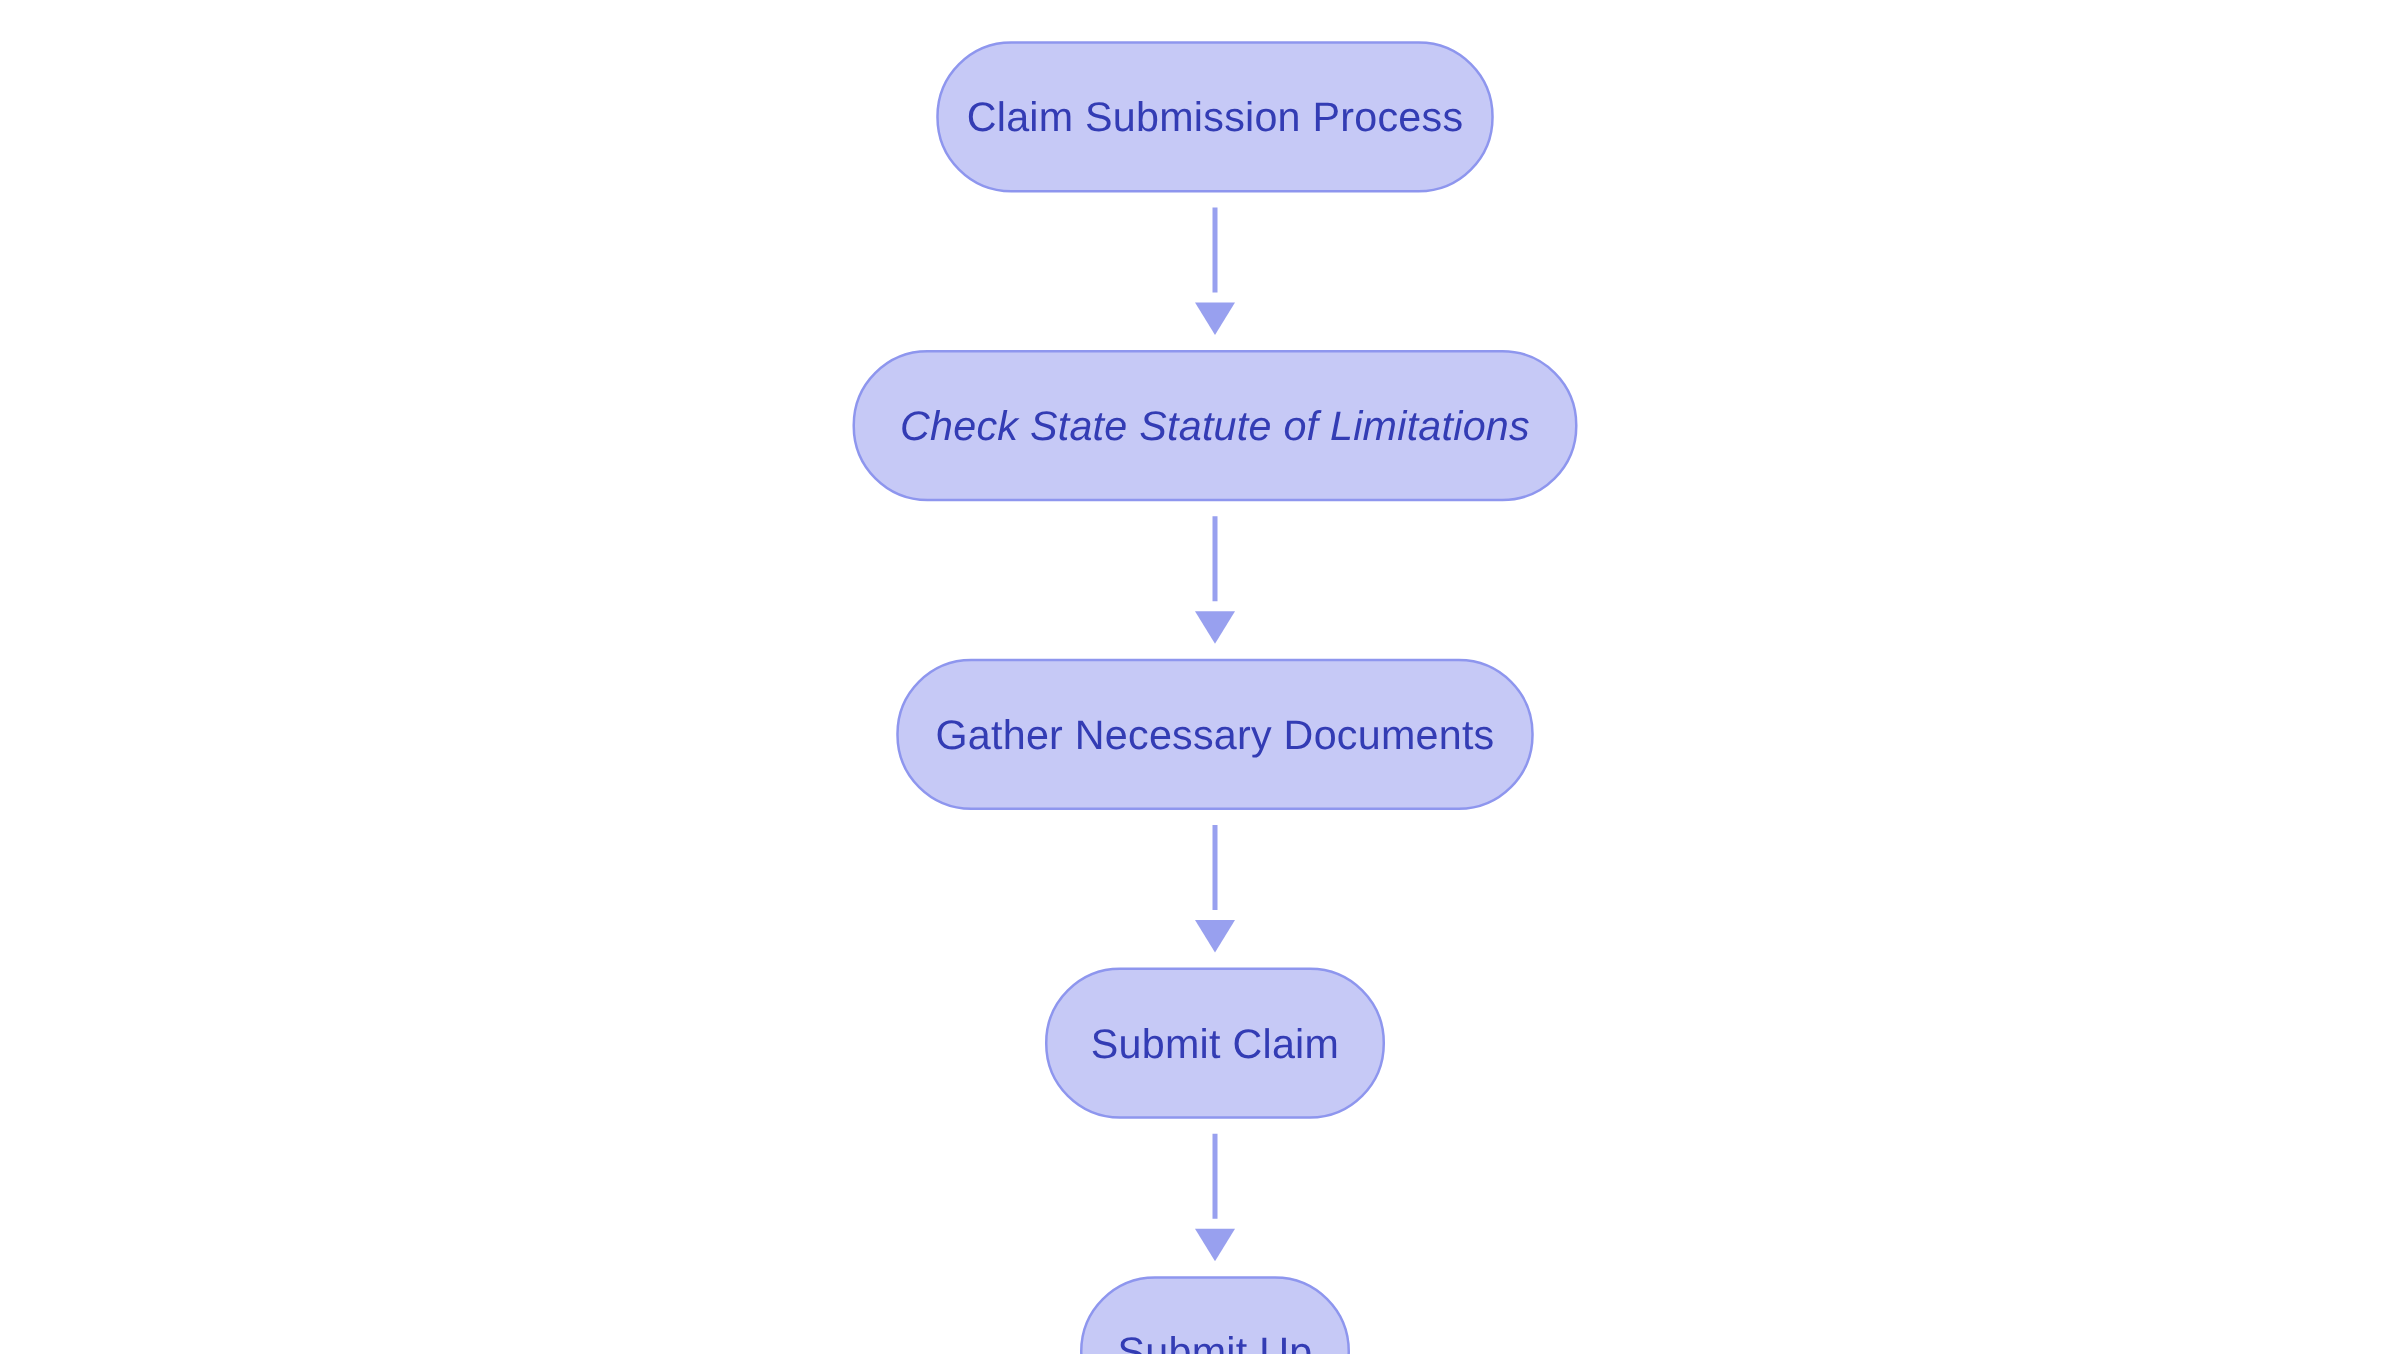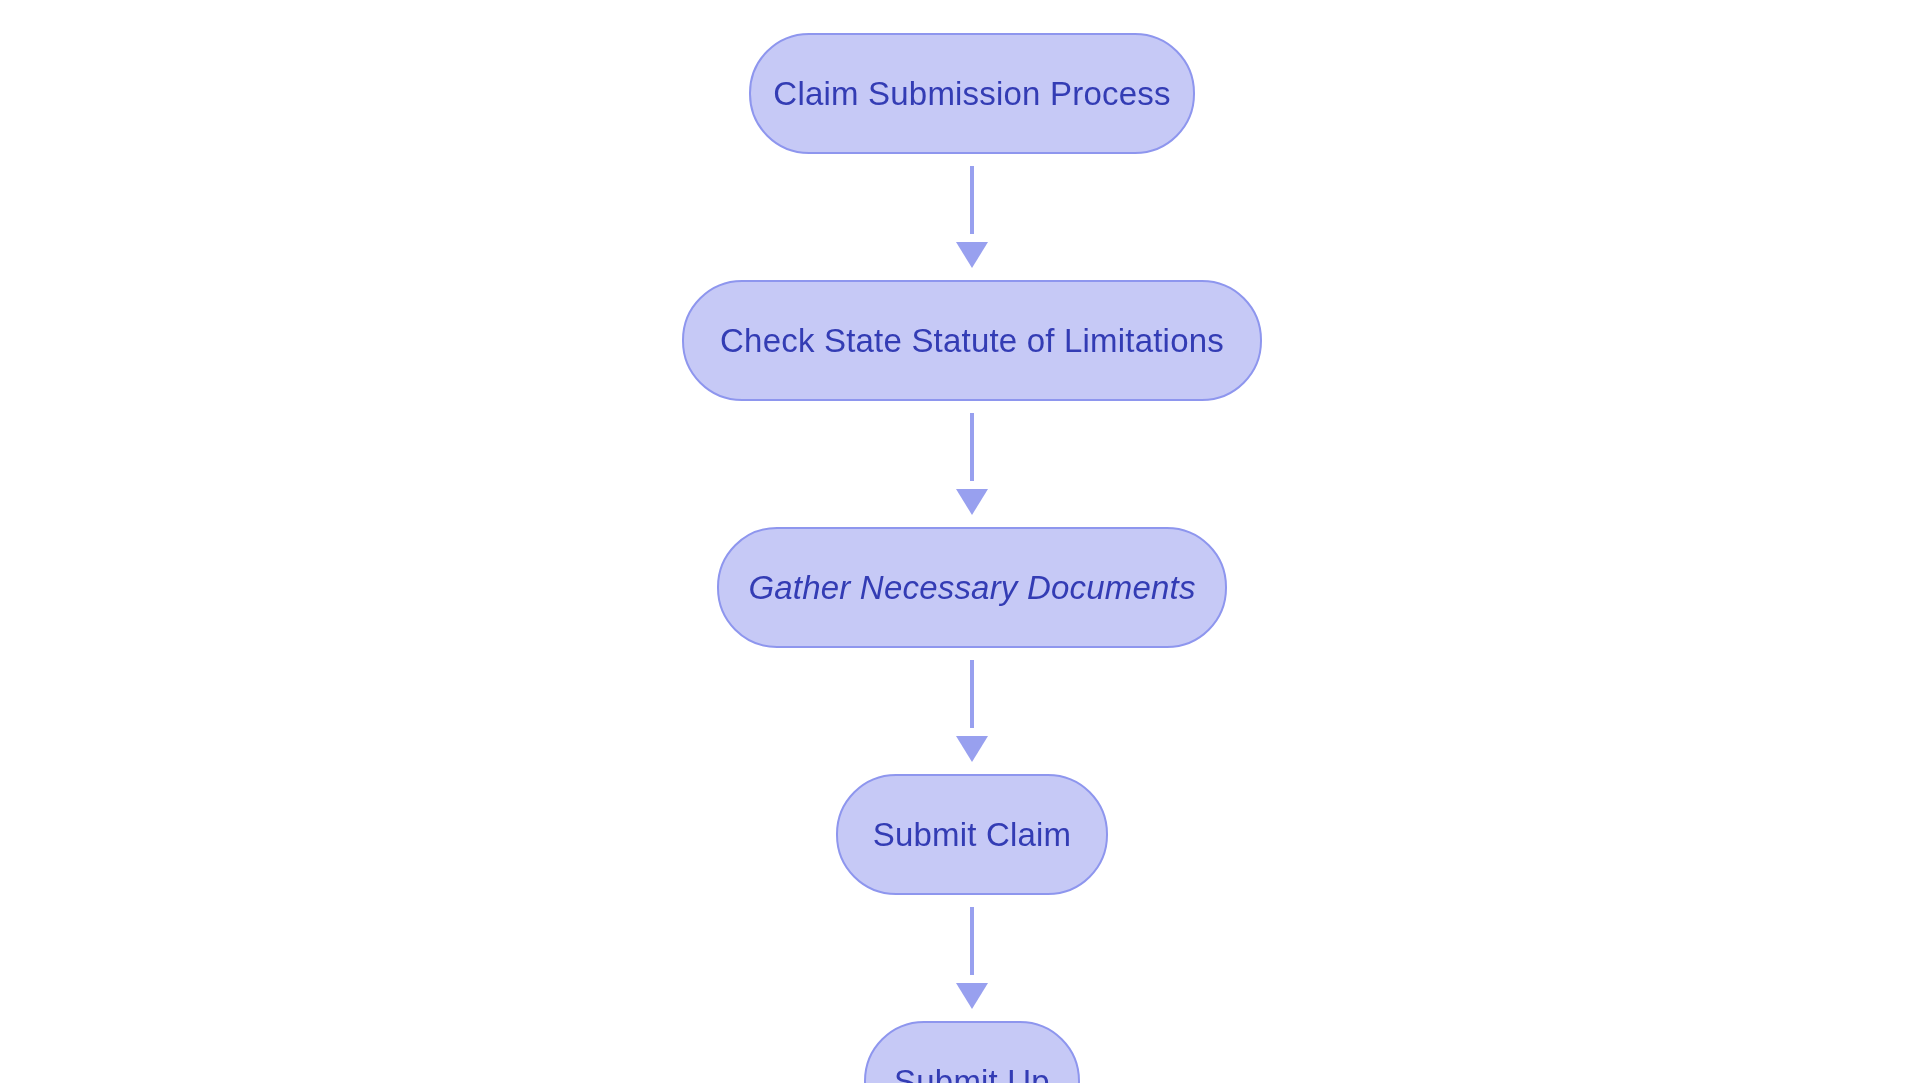--- a/index.html
+++ b/index.html
@@ -37,22 +37,22 @@
     flex: 0 0 auto;
   }
   .node-label {
     color: var(--node-text);
     font-size: 33px;
     font-weight: 400;
     letter-spacing: 0.2px;
     white-space: nowrap;
   }
   .node-0 { width: 446px; }
-  .node-1 { width: 580px; }
-  .node-2 { width: 510px; font-style: italic; }
+  .node-1 { width: 580px; font-style: italic; }
+  .node-2 { width: 510px; }
   .node-3 { width: 272px; align-items: center; }
   .node-4 { width: 216px; }
   .arrow {
     height: 110px;
     display: flex;
     flex-direction: column;
     align-items: center;
     flex: 0 0 auto;
   }
   .arrow-line {

